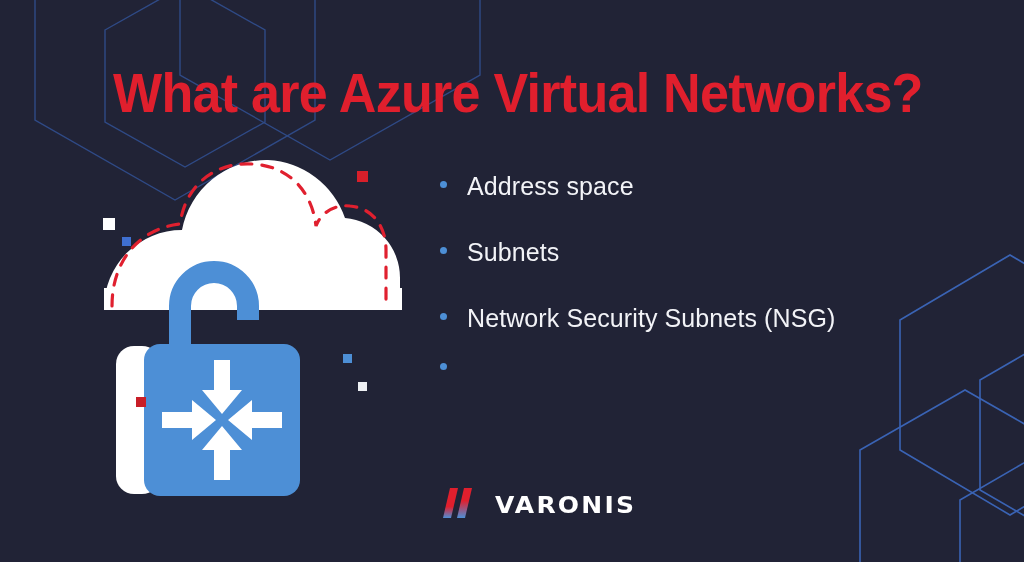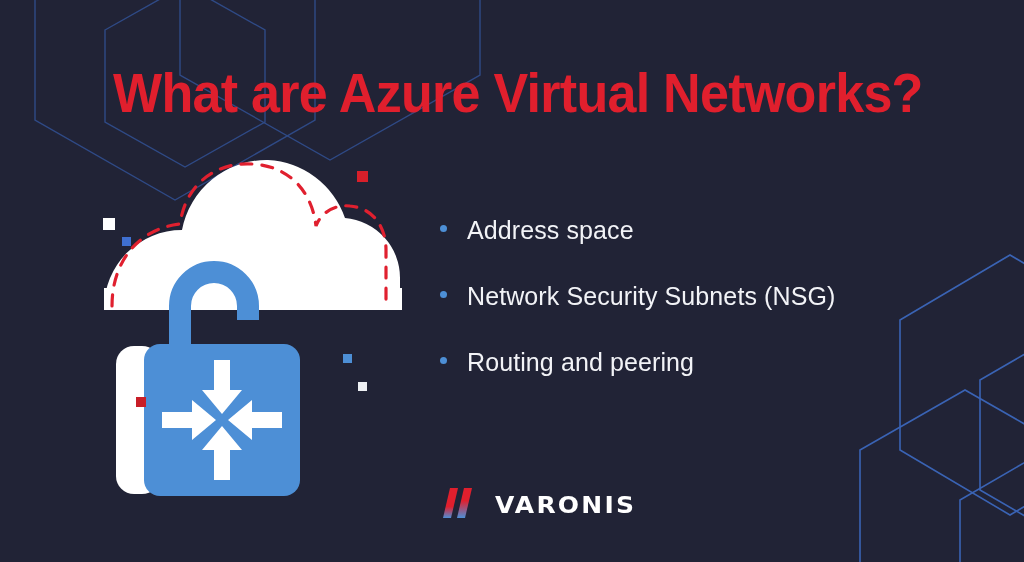--- a/index.html
+++ b/index.html
@@ -54,21 +54,21 @@
   }
   .bullet-dot {
     width:7px; height:7px;
     border-radius:50%;
     background:#4d8fd6;
     margin-right:20px;
     flex:0 0 auto;
     position:relative;
     top:-7px;
   }
-  .bullet-label { white-space:nowrap;margin-top:44px; }
+  .bullet-label { white-space:nowrap; }
   .artwork {
     position:absolute;
     left:84px;
     top:148px;
     width:320px;
     height:350px;
   }
   .deco { position:absolute; }
   .logo {
     position:absolute;
@@ -163,25 +163,28 @@
   <div class="deco" style="left:343px; top:354px; width:9px; height:9px; background:#4d8fd6;"></div>
   <div class="deco" style="left:358px; top:382px; width:9px; height:9px; background:#eef0f4;"></div>
 
   <div class="bullet-list">
     <div class="bullet-item">
       <span class="bullet-dot"></span>
       <span class="bullet-label">Address space</span>
     </div>
     <div class="bullet-item">
       <span class="bullet-dot"></span>
+      <span class="bullet-label">Subnets</span>
+    </div>
+    <div class="bullet-item">
+      <span class="bullet-dot"></span>
       <span class="bullet-label">Network Security Subnets (NSG)</span>
     </div>
     <div class="bullet-item">
       <span class="bullet-dot"></span>
-      <span class="bullet-label">Routing and peering</span>
     </div>
   </div>
 
   <div class="logo">
     <svg class="logo-mark" width="44" height="34" viewBox="0 0 44 34" xmlns="http://www.w3.org/2000/svg">
       <defs>
         <linearGradient id="g1" x1="0" y1="0" x2="0" y2="1">
           <stop offset="0%" stop-color="#e01f2d"></stop>
           <stop offset="62%" stop-color="#e01f2d"></stop>
           <stop offset="100%" stop-color="#4d8fd6"></stop>

